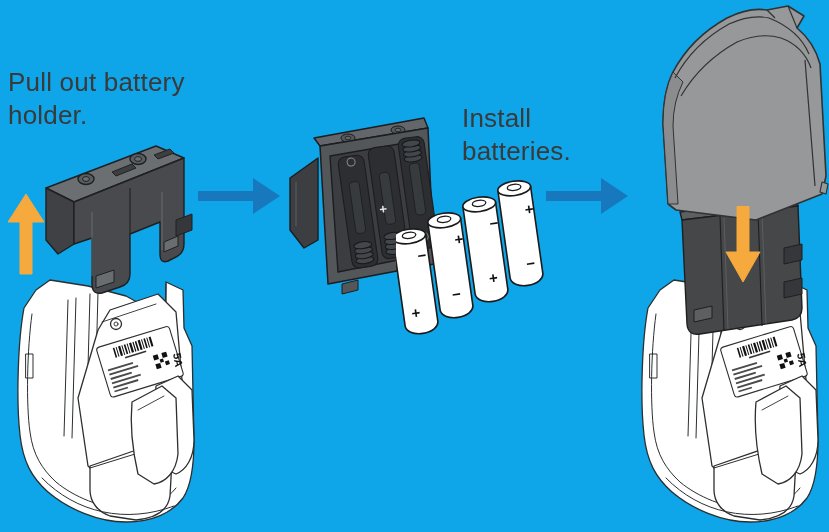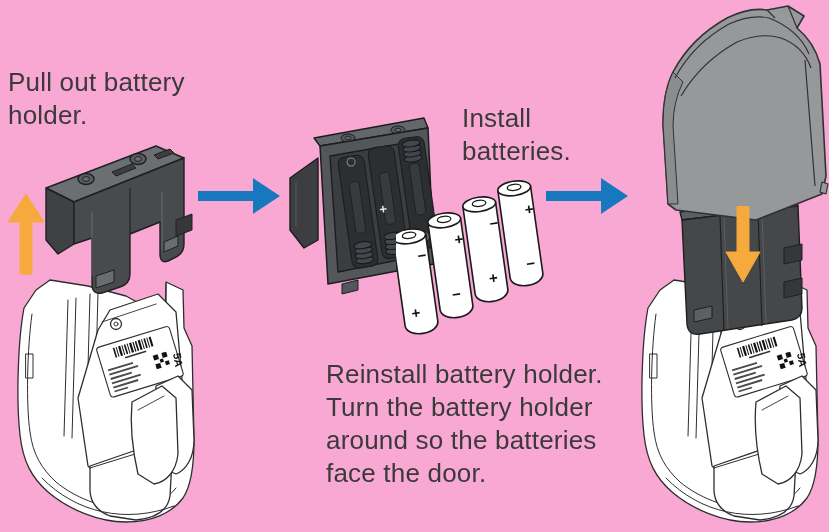--- a/index.html
+++ b/index.html
@@ -1,20 +1,20 @@
 <!DOCTYPE html>
 <html><head>
 <meta charset="utf-8">
 <style>
   * { margin:0; padding:0; box-sizing:border-box; }
   html,body { width:100%; height:100%; }
   body { font-family:"Liberation Sans", sans-serif; background:#e6e6e8; }
   .canvas {
     position:relative; width:829px; height:532px;
-    background:#f9a8d4; overflow:hidden;padding-left:20px;
+    background:#0ea5e9; overflow:hidden;padding-left:20px;
   }
   .step-text {
     position:absolute; color:#3a3a3b; font-size:26px; line-height:33px;
     white-space:pre-line; letter-spacing:0.2px;
   }
   #step1-text { left:8px;  top:66px;  }
   #step2-text { left:462px; top:102px;  }
   #step3-text { left:326px; top:358px; }
   svg { position:absolute; display:block; }
   .hidden-defs { width:0; height:0; position:absolute; }
@@ -219,24 +219,20 @@
       <text x="22" y="38" font-size="15" font-weight="bold" fill="#111" font-family="Liberation Sans, sans-serif">−</text>
       <text x="8" y="94" font-size="15" font-weight="bold" fill="#111" font-family="Liberation Sans, sans-serif">+</text>
     </g>
   </svg>
 
   <svg width="84" height="52" viewBox="0 0 84 52" style="left:546px; top:170px;">
     <rect x="0" y="21" width="56" height="10" fill="#1878be"></rect>
     <polygon points="55,8 82,26 55,44" fill="#1878be"></polygon>
   </svg>
 
-  <div id="step3-text" class="step-text">Reinstall battery holder.
-Turn the battery holder
-around so the batteries
-face the door.</div>
 
   <svg width="196" height="262" viewBox="0 0 196 262" style="left:630px; top:270px;">
     <use href="#device-base"></use>
   </svg>
 
   <svg width="150" height="152" viewBox="0 0 150 152" style="left:666px; top:190px;">
     <g stroke="#1d1f21" stroke-width="1.4" stroke-linejoin="round">
       <path d="M14,22 L130,8 L132,16 L16,30 Z" fill="#5d6063"></path>
       <path d="M16,30 L132,16 L136,118 Q136,128 126,130 L34,144 Q22,146 21,134 Z" fill="#454749"></path>
       <path d="M54,26 L58,141" fill="none" stroke-width="1.1"></path>

